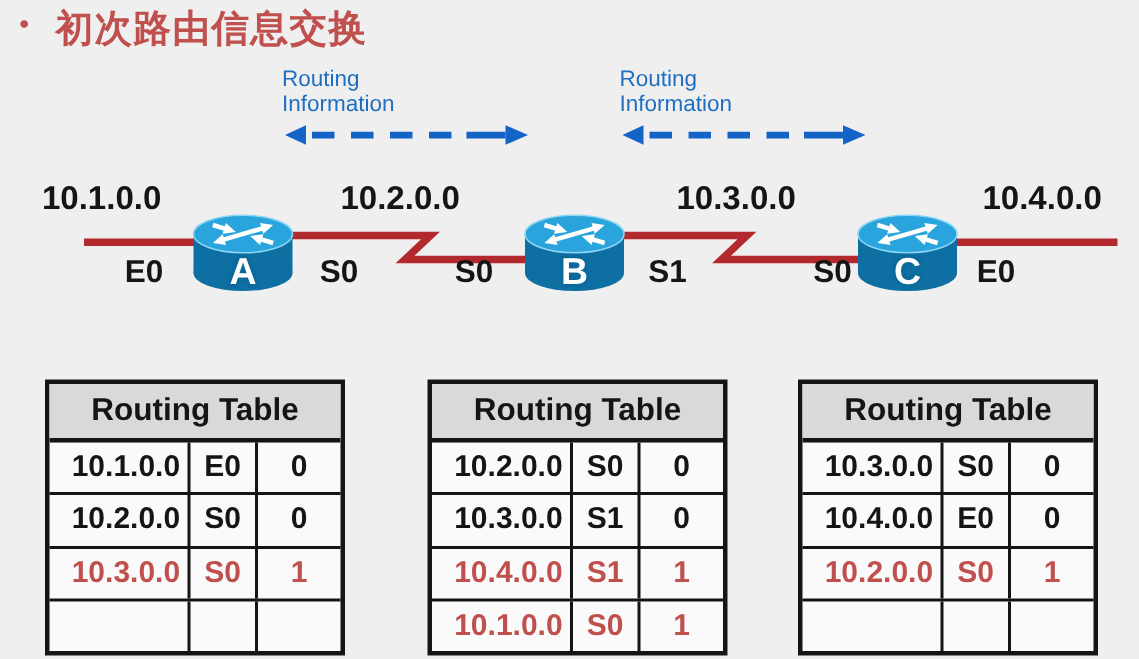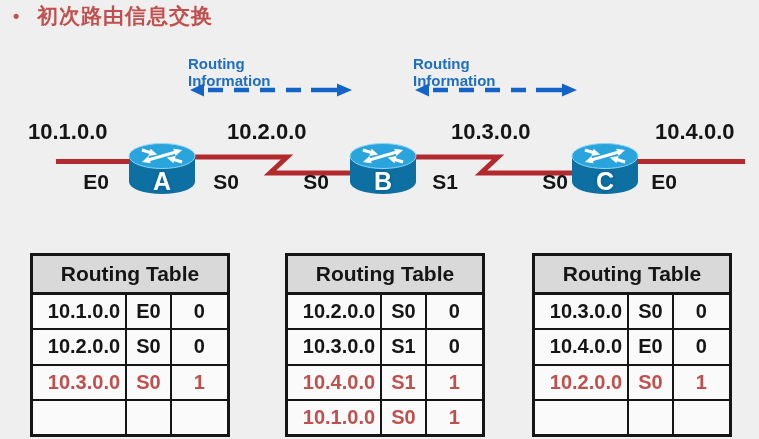--- a/index.html
+++ b/index.html
@@ -8,24 +8,24 @@
     font-family:"Liberation Sans", sans-serif;
     -webkit-font-smoothing:antialiased;
   }
   .slide {
     position:relative; width:759px; height:439px;
     background:var(--bg,#f0efef); overflow:hidden;
   }
 
   
   .bullet { position:absolute; left:13px; top:6px; color:var(--title-red); font-size:18px; font-weight:bold; }
-  .page-title { position:absolute; left:37px; top:2px; color:var(--title-red); font-size:21px; font-weight:bold; letter-spacing:1px;font-family:Liberation Mono, monospace; }
-
-  
-  .rinfo { position:absolute; top:44px; color:var(--label-blue); font-size:15px; font-weight:700; line-height:17px;margin-top:11px; }
+  .page-title { position:absolute; left:37px; top:2px; color:var(--title-red); font-size:25px; font-weight:bold; letter-spacing:1px;font-family:Liberation Mono, monospace; }
+
+  
+  .rinfo { position:absolute; top:44px; color:var(--label-blue); font-size:15px; font-weight:400; line-height:17px; }
   .arrow-svg { position:absolute; top:82px; }
 
   
   .netlabel { position:absolute; top:119px; font-size:22px; font-weight:bold; color:#151515; white-space:nowrap; }
   .ethline { position:absolute; top:159px; height:5px; background:var(--line-red); }
   .serial-svg { position:absolute; top:150px; }
   .iface { position:absolute; top:170px; width:40px; text-align:center; font-size:21px; font-weight:bold; color:#151515; }
 
   
   .router { position:absolute; top:140px; width:70px; height:56px; z-index:2; }

